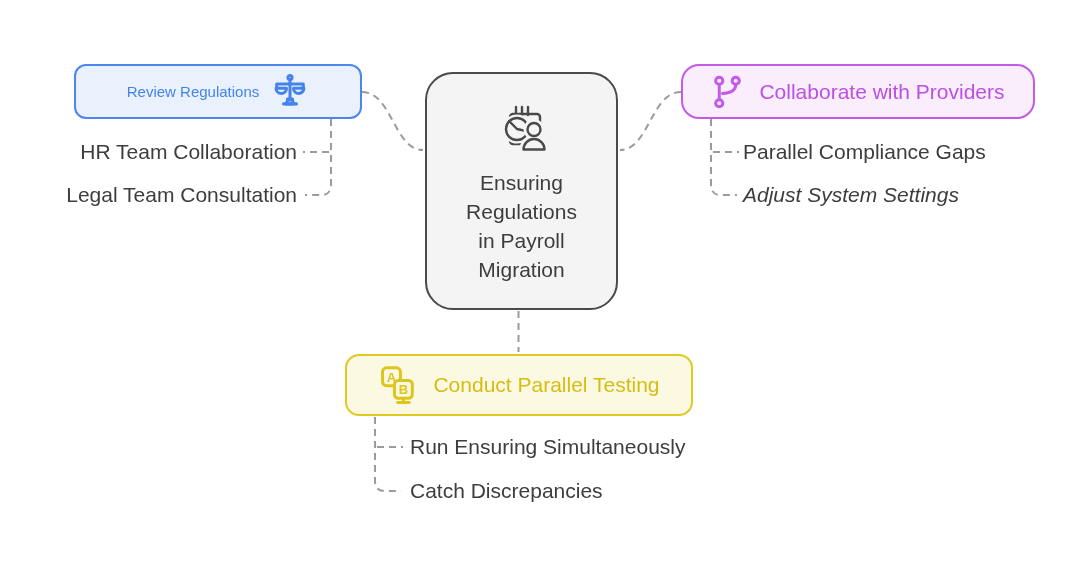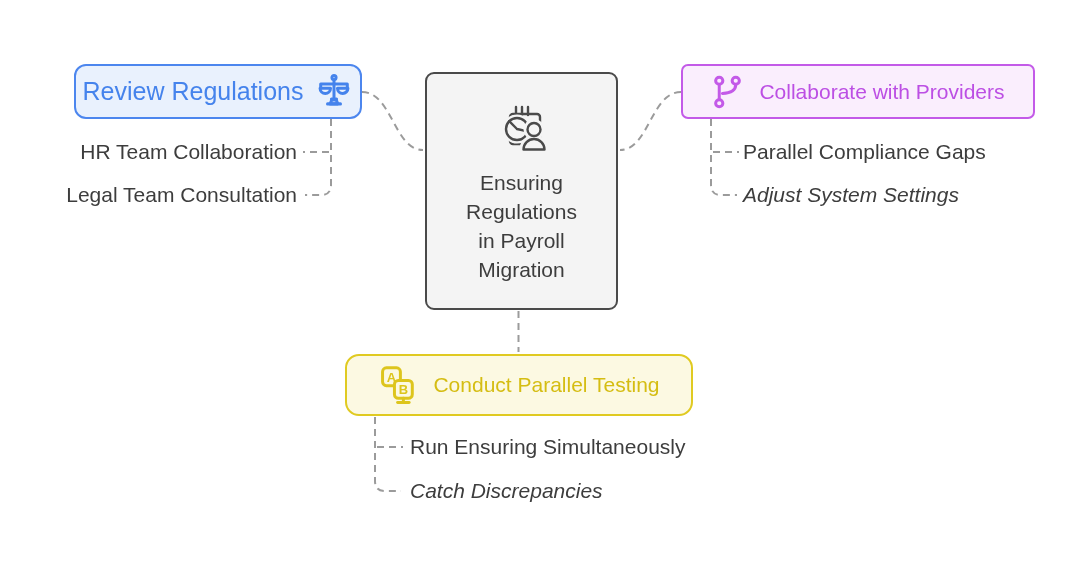--- a/index.html
+++ b/index.html
@@ -29,56 +29,56 @@
     box-sizing: border-box;
     display: flex;
     align-items: center;
     justify-content: center;
     border: 2px solid;
     white-space: nowrap;
   }
   .node-review {
     left: 74px; top: 64px; width: 288px; height: 55px;
     background: #e9f1fd; border-color: #4c86ee; color: #4583ec;
-    border-radius: 12px; font-size: 25px; gap: 12px;
+    border-radius: 12px; font-size: 15px; gap: 12px;
   }
   .node-collab {
     left: 681px; top: 64px; width: 354px; height: 55px;
     background: #faeefd; border-color: #c35ae8; color: #bc4fe4;
-    border-radius: 7px; font-size: 21px; gap: 12px;
+    border-radius: 18px; font-size: 21px; gap: 12px;
   }
   .node-testing {
     left: 345px; top: 354px; width: 348px; height: 62px;
     background: #fcf9e2; border-color: #e0ca21; color: #d5bd13;
     border-radius: 14px; font-size: 21px; gap: 13px;
   }
   .node-center {
     left: 425px; top: 72px; width: 193px; height: 238px;
     background: #f4f4f4; border-color: #4a4a4a; color: #3d3d3d;
-    border-radius: 9px;
+    border-radius: 28px;
     flex-direction: column;
     font-size: 21px;
     padding-top: 4px;
   }
   .center-title { text-align: center; line-height: 29px; margin-top: 8px; }
   .center-title span { display: block; }
   .sub {
     position: absolute;
     font-size: 21px;
     color: #3d3d3d;
     height: 28px;
     line-height: 28px;
     white-space: nowrap;
   }
   .sub-hr      { right: 772px; top: 138px; margin-left: 12px; }
   .sub-legal   { right: 772px; top: 181px; }
   .sub-identify{ left: 743px;  top: 138px; }
   .sub-adjust  { left: 743px;  top: 181px; font-style: italic; }
   .sub-run     { left: 410px;  top: 433px; }
-  .sub-catch   { left: 410px;  top: 477px; font-style: italic; }
+  .sub-catch   { left: 410px;  top: 477px; }
   .icon { display: inline-flex; flex: none; }
 </style>
 </head>
 <body>
 
 <div class="canvas">
 
   <svg class="connector-layer" viewBox="0 0 1069 565" aria-hidden="true">
 
     <path class="conn" d="M 362 92 C 392 92 394 150 423 150"></path>

